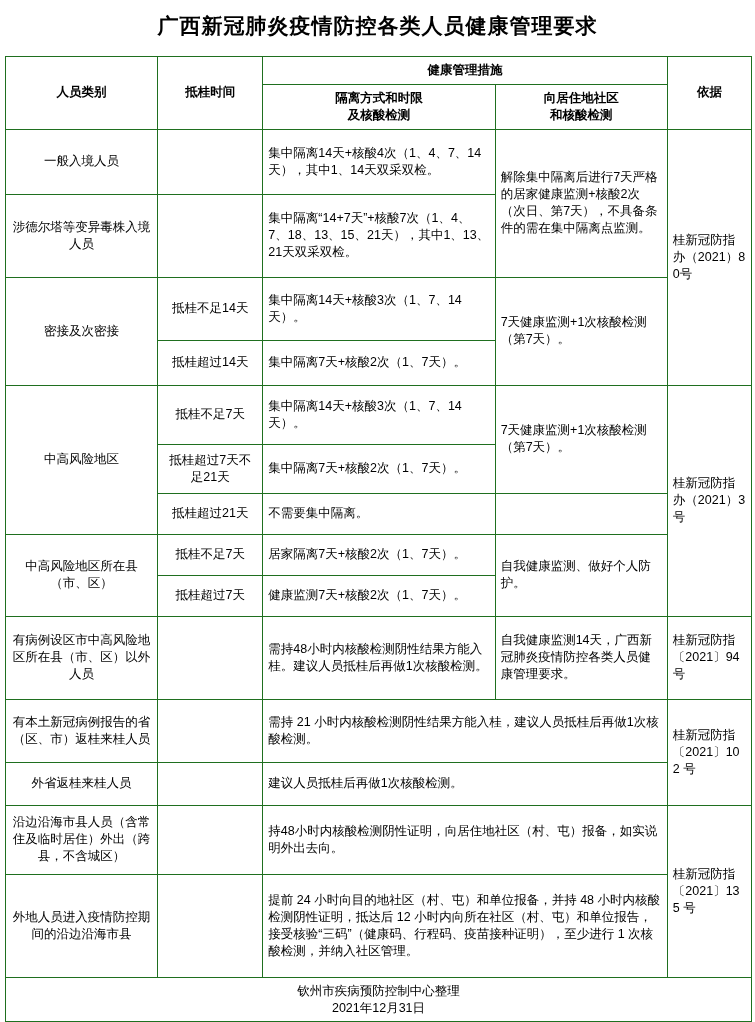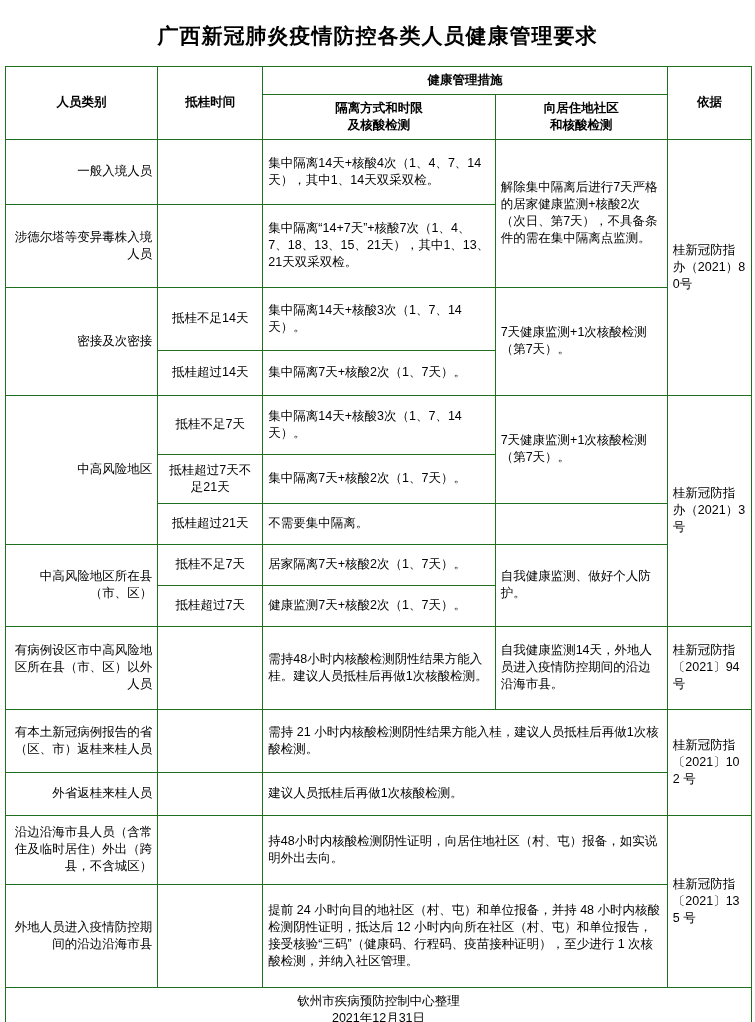--- a/index.html
+++ b/index.html
@@ -19,21 +19,21 @@
     width: 755px;
     height: 1022px;
     position: relative;
     box-sizing: border-box;
   }
   .title {
     text-align: center;
     font-size: 21px;
     font-weight: bold;
     letter-spacing: 1px;
-    padding-top: 22px;
+    padding-top: 12px;
     padding-bottom: 16px;
     font-family: "DejaVu Sans", "Liberation Sans", sans-serif;
   }
   table.main {
     border-collapse: collapse;
     width: 747px;
     margin-left: 5px;
     table-layout: fixed;
   }
   table.main td, table.main th {
@@ -54,21 +54,21 @@
     font-weight: bold;
     font-size: 14px;
   }
   .ctr {
     text-align: center;
   }
   .lft {
     text-align: left;
   }
   .cat {
-    text-align: right;
+    text-align: center;
     font-size: 12.5px;
     font-family: Liberation Serif, serif;
   }
   .basis {
     text-align: left;
     font-size: 12.5px;
   }
   .footer-cell {
     text-align: center;
     font-size: 12.5px;
@@ -167,21 +167,21 @@
 
       <tr>
         <td class="ctr" style="height:30px">抵桂超过7天</td>
         <td class="lft">健康监测7天+核酸2次（1、7天）。</td>
       </tr>
 
       <tr>
         <td class="cat" style="height:72px">有病例设区市中高风险地区所在县（市、区）以外人员</td>
         <td class="ctr"></td>
         <td class="lft">需持48小时内核酸检测阴性结果方能入桂。建议人员抵桂后再做1次核酸检测。</td>
-        <td class="lft">自我健康监测14天，外地人员进入疫情防控期间的沿边沿海市县。</td>
+        <td class="lft">自我健康监测14天，广西新冠肺炎疫情防控各类人员健康管理要求。</td>
         <td class="basis">桂新冠防指〔2021〕94 号</td>
       </tr>
 
       <tr>
         <td class="cat" style="height:52px">有本土新冠病例报告的省（区、市）返桂来桂人员</td>
         <td class="ctr"></td>
         <td class="lft" colspan="2">需持 21 小时内核酸检测阴性结果方能入桂，建议人员抵桂后再做1次核酸检测。</td>
         <td class="basis" rowspan="2">桂新冠防指〔2021〕102 号</td>
       </tr>
 

